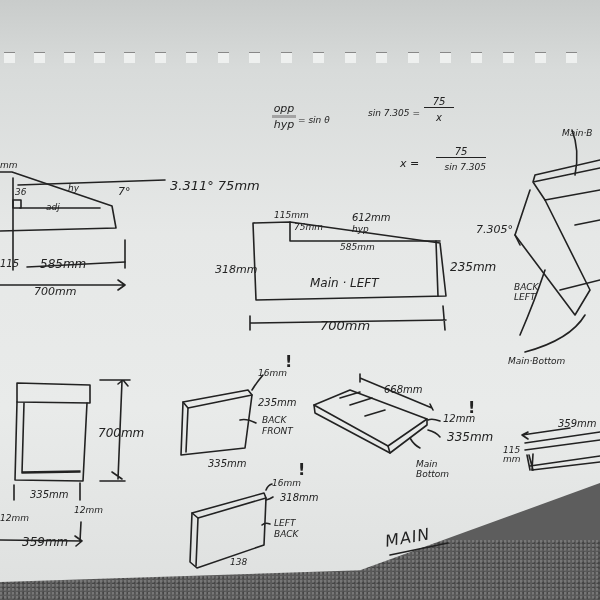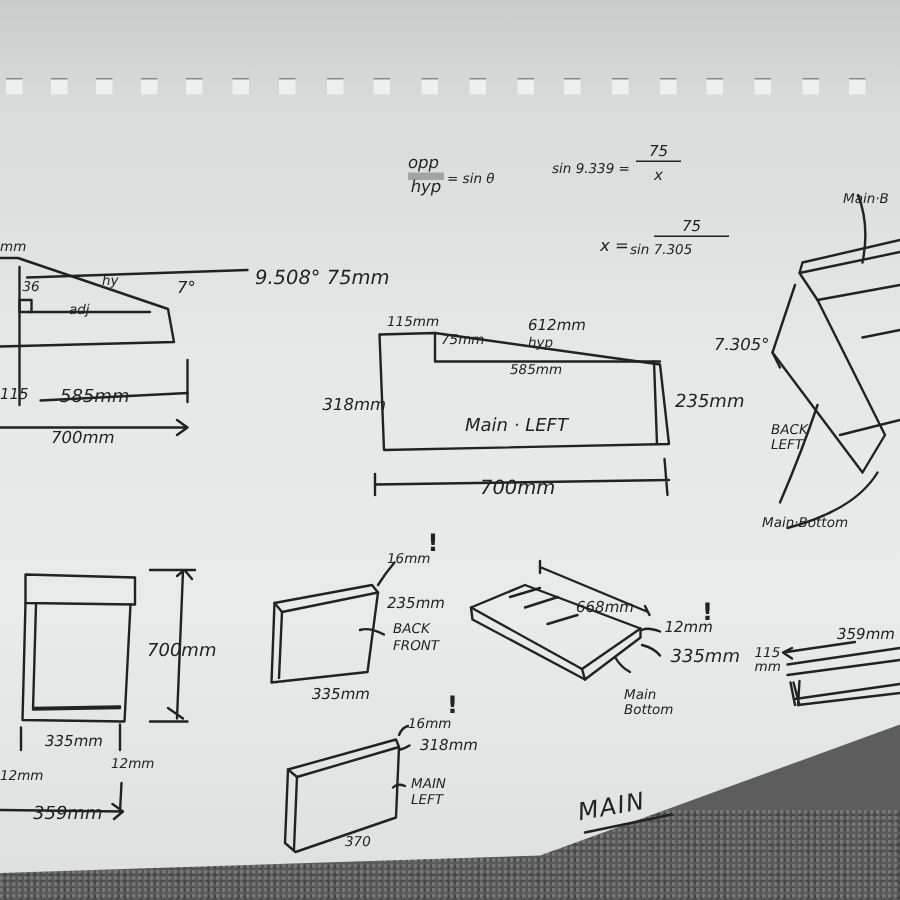--- a/index.html
+++ b/index.html
@@ -123,70 +123,70 @@
   </g>
 
   <path d="M390 555 L448 543"></path>
 </svg>
 
 <span class="hw s9" style="left:0;top:160px">mm</span>
 <span class="hw s9" style="left:15px;top:187px">36</span>
 <span class="hw s9" style="left:68px;top:183px">hy</span>
 <span class="hw s9" style="left:46px;top:202px">adj</span>
 <span class="hw s11" style="left:118px;top:185px">7°</span>
-<span class="hw s13" style="left:170px;top:178px">9.508° 75mm</span>
+<span class="hw s13" style="left:170px;top:178px">3.311° 75mm</span>
 <span class="hw s12" style="left:40px;top:257px">585mm</span>
 <span class="hw s10" style="left:0;top:258px">115</span>
 <span class="hw s11" style="left:34px;top:285px">700mm</span>
 
-<div class="hw s11" style="left:272px;top:102px;width:24px;border-bottom:5px solid #a3a3a3">opp</div>
+<div class="hw s11" style="left:272px;top:102px;text-align:center;width:24px;border-bottom:3px solid #a3a3a3">opp</div>
 <div class="hw s11" style="left:272px;top:118px;text-align:center;width:24px">hyp</div>
 <span class="hw s9" style="left:298px;top:115px">= sin θ</span>
-<span class="hw s9" style="left:368px;top:108px">sin 9.339 =</span>
+<span class="hw s9" style="left:368px;top:108px">sin 7.305 =</span>
 <div class="hw s10" style="left:424px;top:96px;width:30px;text-align:center;border-bottom:1px solid #222">75</div>
 <div class="hw s10" style="left:424px;top:112px;width:30px;text-align:center">x</div>
 <span class="hw s11" style="left:400px;top:157px">x =</span>
 <div class="hw s10" style="left:436px;top:146px;width:50px;text-align:center;border-bottom:1px solid #222">75</div>
-<div class="hw s9" style="left:420px;top:162px;width:50px;text-align:left">sin 7.305</div>
+<div class="hw s9" style="left:436px;top:162px;width:50px;text-align:right">sin 7.305</div>
 
-<span class="hw s9" style="left:258px;top:210px">115mm</span>
+<span class="hw s9" style="left:274px;top:210px">115mm</span>
 <span class="hw s10" style="left:352px;top:212px">612mm</span>
 <span class="hw s9" style="left:352px;top:224px">hyp</span>
 <span class="hw s9" style="left:294px;top:222px">75mm</span>
 <span class="hw s9" style="left:340px;top:242px">585mm</span>
 <span class="hw s11" style="left:476px;top:223px">7.305°</span>
 <span class="hw s12" style="left:450px;top:260px">235mm</span>
 <span class="hw s11" style="left:215px;top:263px">318mm</span>
 <span class="hw s12" style="left:310px;top:276px">Main · LEFT</span>
 <span class="hw s13" style="left:320px;top:318px">700mm</span>
 
 <span class="hw s9" style="left:562px;top:128px">Main·B</span>
 <span class="hw s9" style="left:514px;top:282px;width:30px;white-space:normal;line-height:10px">BACK LEFT</span>
-<span class="hw s9" style="left:508px;top:344px">Main·Bottom</span>
+<span class="hw s9" style="left:508px;top:356px">Main·Bottom</span>
 
 <span class="hw s12" style="left:98px;top:426px">700mm</span>
 <span class="hw s10" style="left:30px;top:489px">335mm</span>
 <span class="hw s9" style="left:74px;top:505px">12mm</span>
 <span class="hw s9" style="left:0;top:513px">12mm</span>
 <span class="hw s12" style="left:22px;top:535px">359mm</span>
 
 <span class="hw s9" style="left:258px;top:368px">16mm</span>
 <span class="hw s16" style="left:285px;top:352px;font-weight:bold;font-style:normal">!</span>
 <span class="hw s10" style="left:258px;top:397px">235mm</span>
 <span class="hw s9" style="left:262px;top:415px;width:34px;white-space:normal;line-height:11px">BACK FRONT</span>
 <span class="hw s10" style="left:208px;top:458px">335mm</span>
 
-<span class="hw s10" style="left:384px;top:400px">668mm</span>
+<span class="hw s10" style="left:384px;top:384px">668mm</span>
 <span class="hw s10" style="left:443px;top:413px">12mm</span>
 <span class="hw s16" style="left:468px;top:398px;font-weight:bold;font-style:normal">!</span>
 <span class="hw s12" style="left:447px;top:430px">335mm</span>
 <span class="hw s9" style="left:416px;top:459px;width:30px;white-space:normal;line-height:10px">Main Bottom</span>
 
 <span class="hw s9" style="left:272px;top:478px">16mm</span>
 <span class="hw s16" style="left:298px;top:460px;font-weight:bold;font-style:normal">!</span>
 <span class="hw s10" style="left:280px;top:492px">318mm</span>
-<span class="hw s9" style="left:274px;top:518px;width:30px;white-space:normal;line-height:11px">MAIN LEFT</span>
-<span class="hw s9" style="left:230px;top:557px">370</span>
+<span class="hw s9" style="left:274px;top:518px;width:30px;white-space:normal;line-height:11px">LEFT BACK</span>
+<span class="hw s9" style="left:230px;top:557px">138</span>
 
 <span class="hw s10" style="left:558px;top:418px">359mm</span>
-<span class="hw s9" style="left:503px;top:432px;width:20px;white-space:normal;line-height:9px">115 mm</span>
+<span class="hw s9" style="left:503px;top:446px;width:20px;white-space:normal;line-height:9px">115 mm</span>
 
 <span class="hw s16" style="left:385px;top:528px;transform:rotate(-10deg);letter-spacing:1px">MAIN</span>
 
 </body></html>

